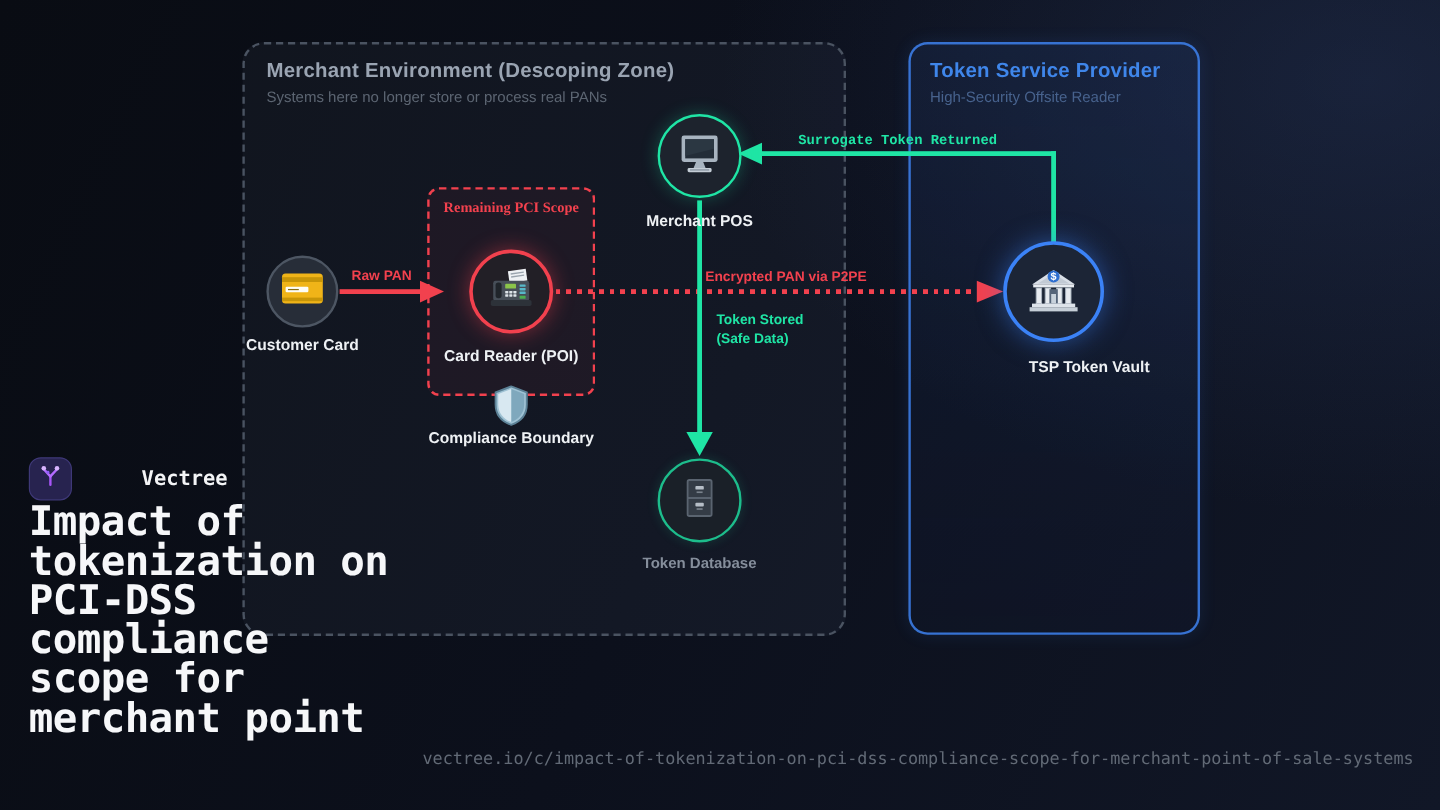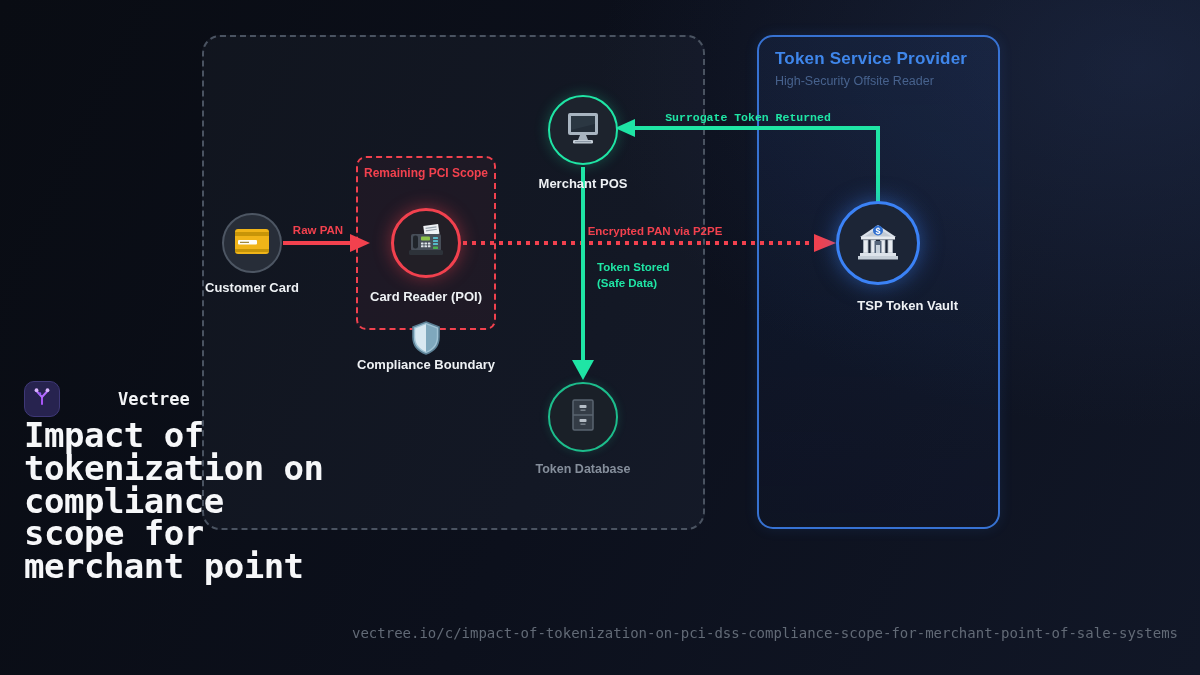--- a/index.html
+++ b/index.html
@@ -36,21 +36,21 @@
   .tsp-head { left:775px; top:49px; color:#3f86ea; }
   .tsp-head .zone-sub { color:#47628d; }
 
   
   .pci-box {
     left:356px; top:156px; width:140px; height:174px;
     border:2px dashed #f2414e; border-radius:10px;
     background:rgba(242,65,78,0.06);
   }
   .pci-label { left:356px; top:166px; width:140px; text-align:center;
-    color:#f2414e; font-size:12px; font-weight:bold; }
+    color:#f2414e; font-size:12px; font-weight:bold;font-family:Liberation Serif, serif; }
 
   
   .node-circle {
     border-radius:50%;
     display:flex; align-items:center; justify-content:center;
   }
   .n-card   { left:222px; top:213px; width:60px; height:60px;
     background:#272d38; border:2.5px solid #4d5663; }
   .n-reader { left:391px; top:208px; width:70px; height:70px;
     background:#221f26; border:3px solid #f2414e;
@@ -113,20 +113,24 @@
     font-size:34px; line-height:32.8px; letter-spacing:-0.5px; white-space:nowrap; }
   .page-url { left:352px; top:625px; color:#626a76;
     font-family:"DejaVu Sans Mono", monospace; font-size:14px; white-space:nowrap; }
 </style>
 </head>
 <body>
 
 <div class="canvas">
 
   <div class="abs zone-merchant"></div>
+  <div class="abs mz-head">
+    <div class="zone-title">Merchant Environment (Descoping Zone)</div>
+    <div class="zone-sub">Systems here no longer store or process real PANs</div>
+  </div>
 
   <div class="abs zone-tsp"></div>
   <div class="abs tsp-head">
     <div class="zone-title">Token Service Provider</div>
     <div class="zone-sub">High-Security Offsite Reader</div>
   </div>
 
   <div class="abs pci-box"></div>
   <div class="abs pci-label">Remaining PCI Scope</div>
 
@@ -262,20 +266,21 @@
         <circle cx="16.5" cy="4.2" r="1.9" fill="#d8b4fe"></circle>
         <circle cx="9" y="0" cy="7.5" r="1.2" fill="#8b5cf6"></circle>
       </svg>
     </span>
   </div>
   <div class="abs brand-name">Vectree</div>
 
   <div class="abs headline">
     <div>Impact of</div>
     <div>tokenization on</div>
+    <div>PCI-DSS</div>
     <div>compliance</div>
     <div>scope for</div>
     <div>merchant point</div>
   </div>
 
   <div class="abs page-url">vectree.io/c/impact-of-tokenization-on-pci-dss-compliance-scope-for-merchant-point-of-sale-systems</div>
 
 </div>
 
 </body></html>

